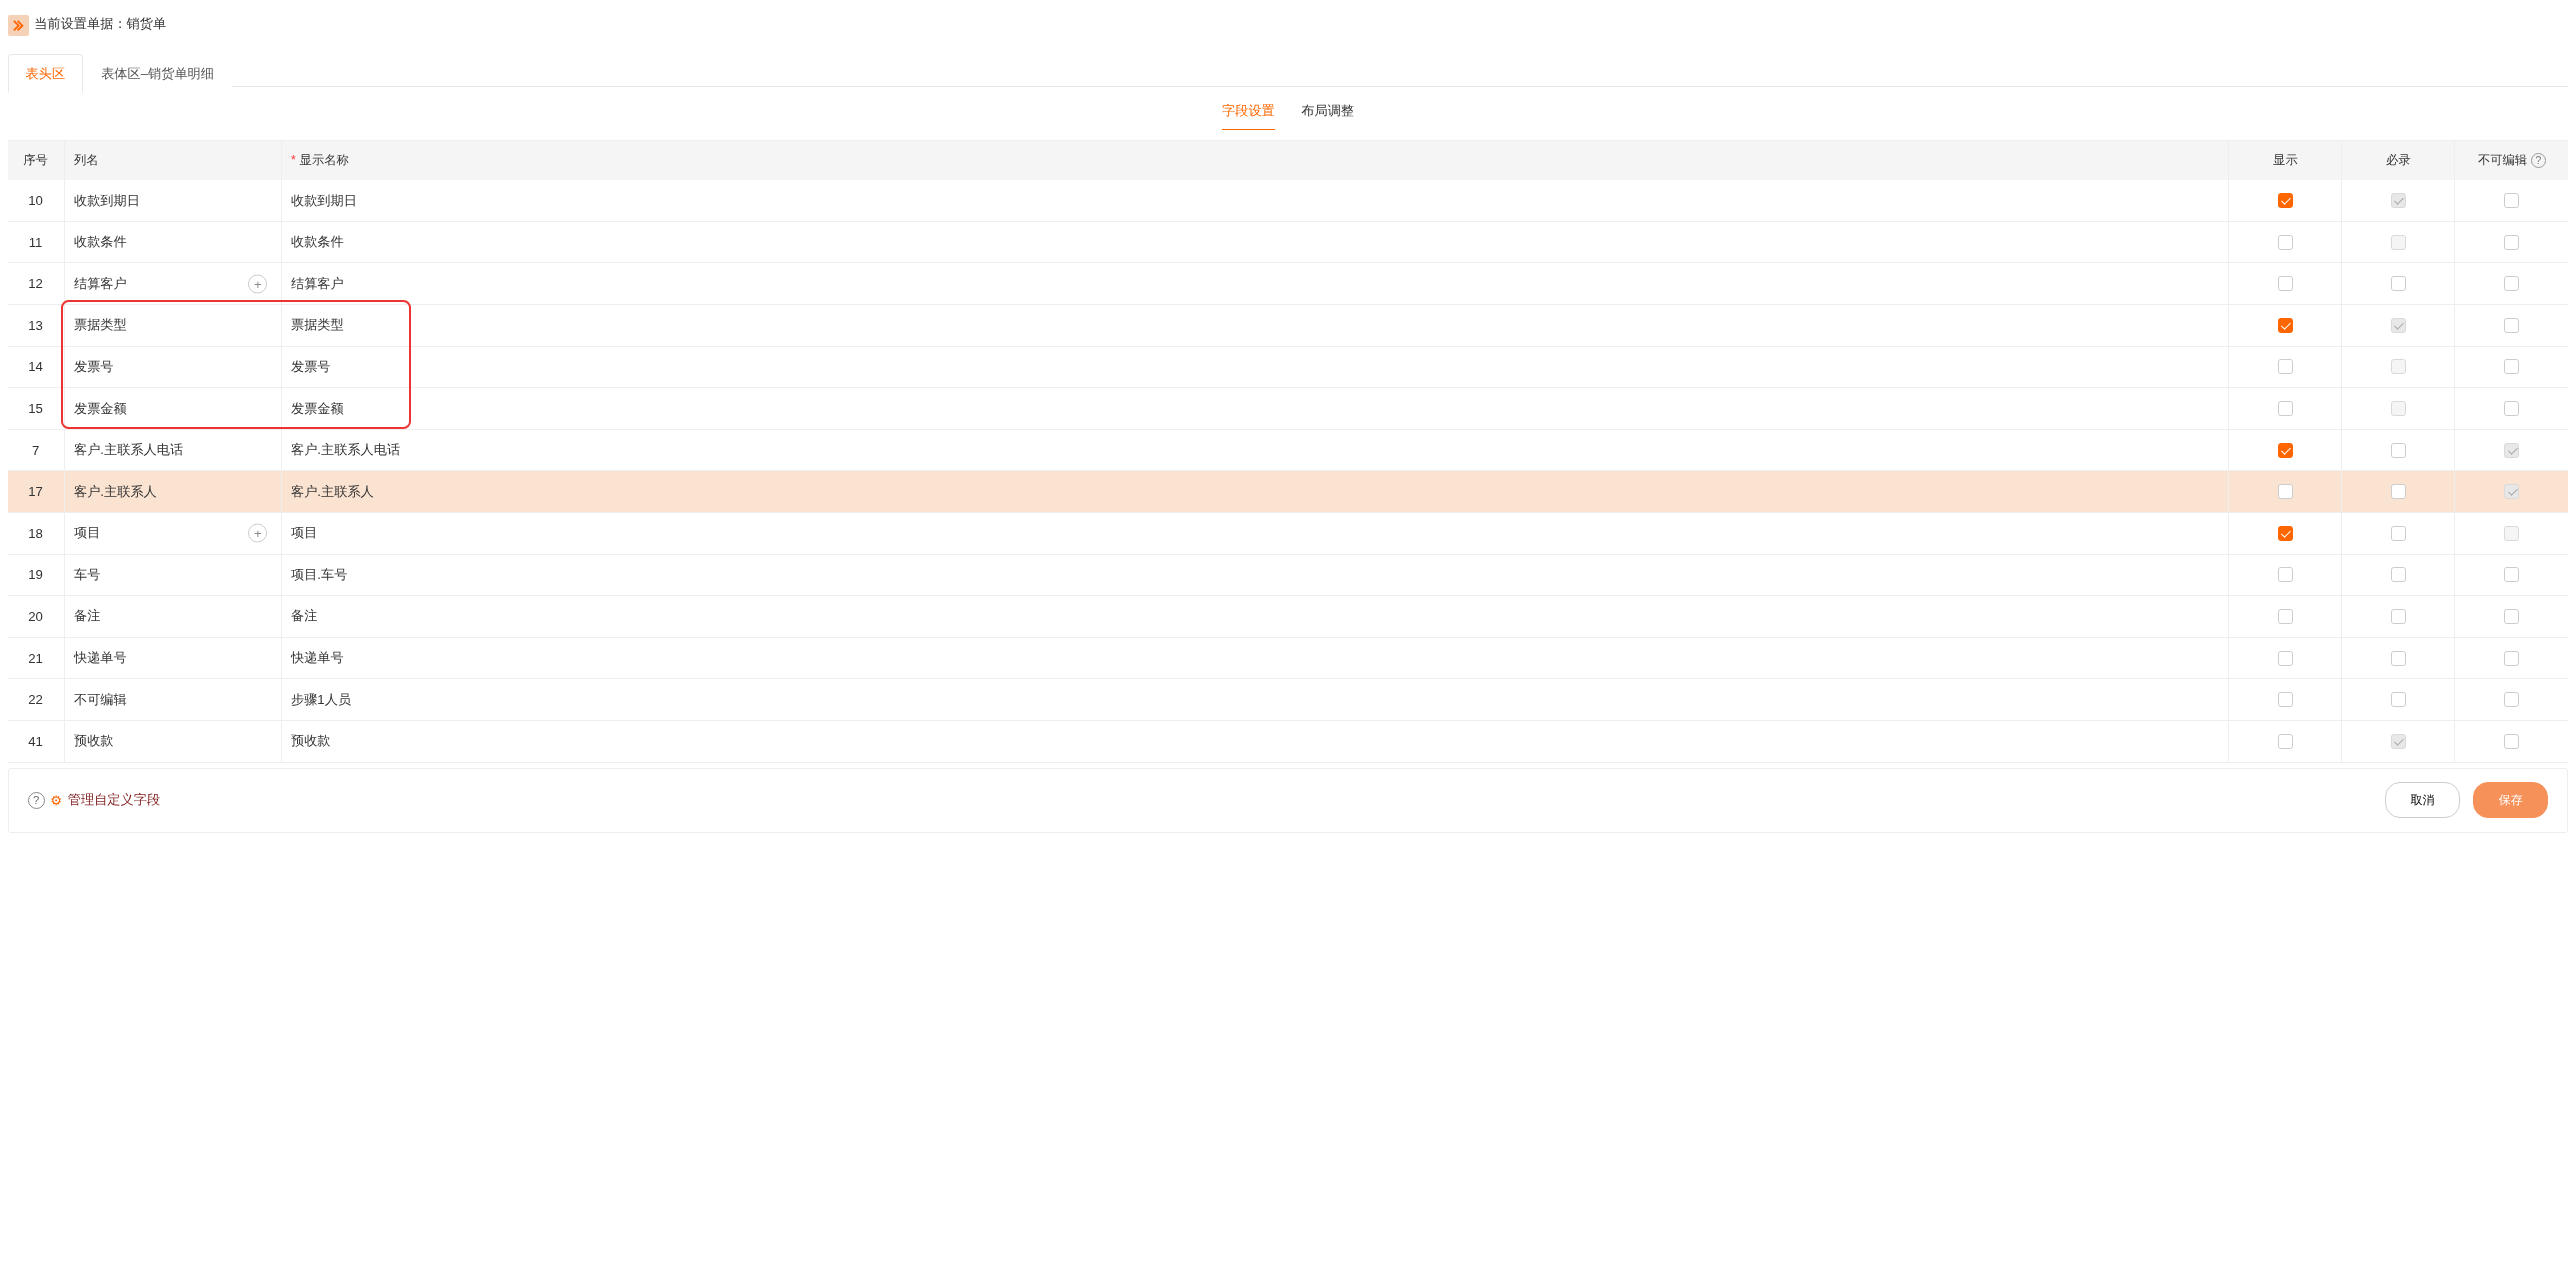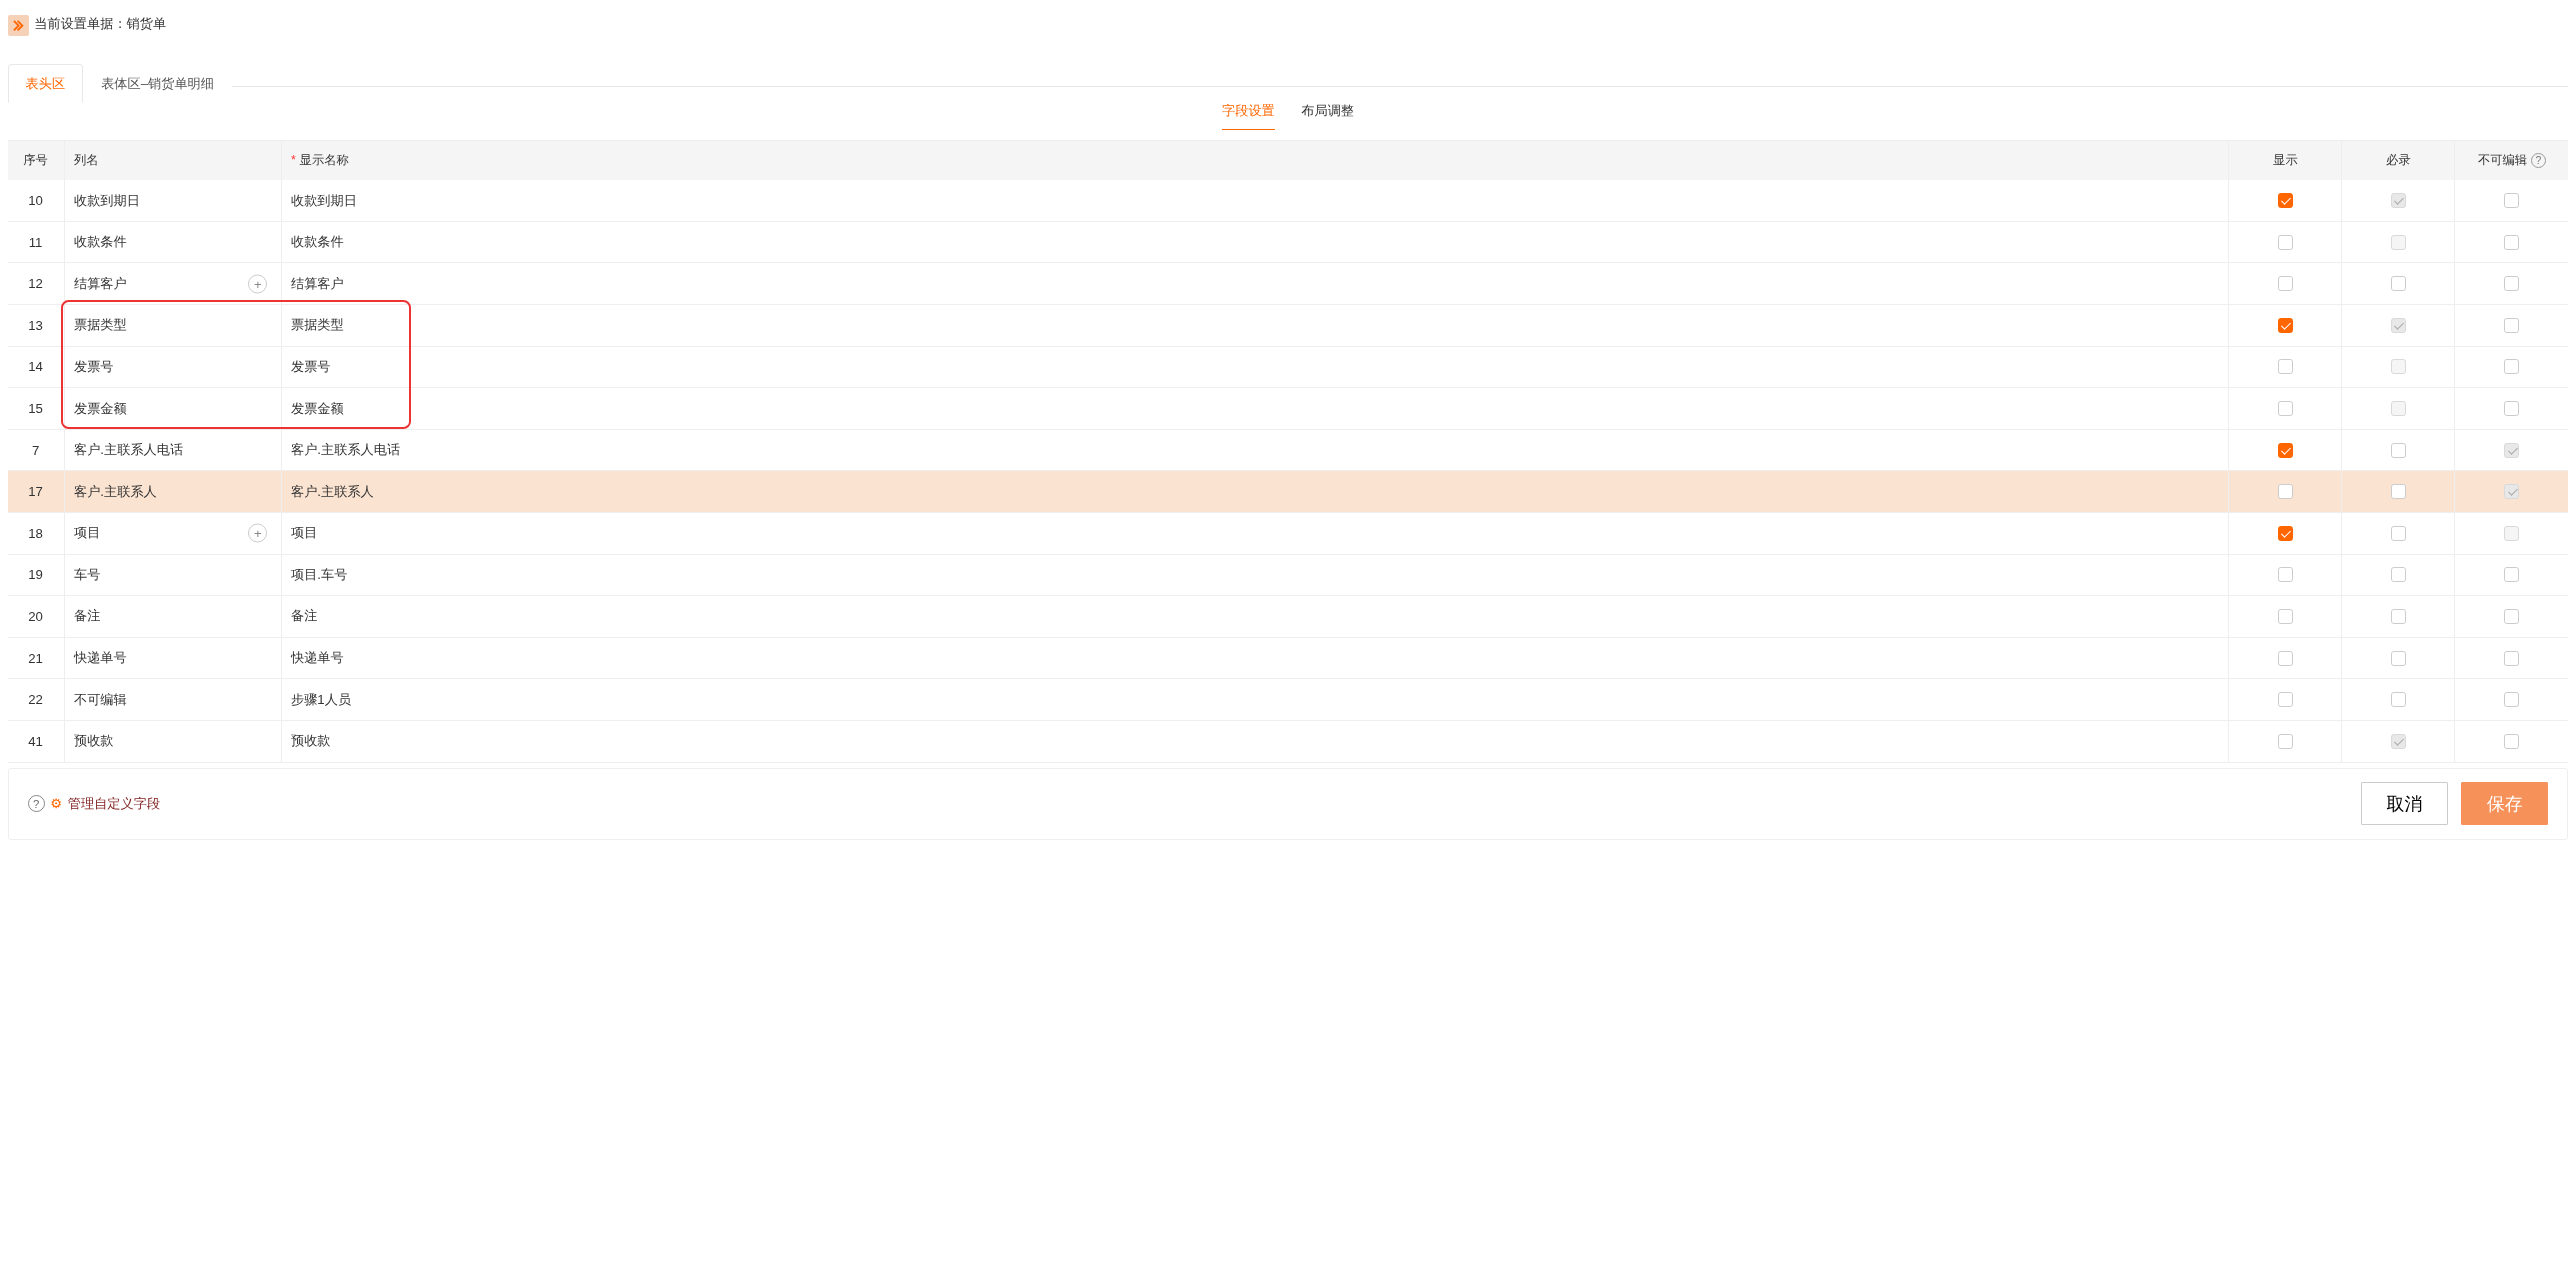--- a/index.html
+++ b/index.html
@@ -5,21 +5,21 @@
 * { box-sizing: border-box; margin: 0; padding: 0; }
 body { font-family: -apple-system, "PingFang SC", "Microsoft YaHei", sans-serif; font-size: 13.2px; color: #333; background: #fff; }
 
 .page { padding: 7.6px; }
 
 .header-bar { display: flex; align-items: flex-start; padding: 7.6px 0 11.3px 0; font-family: Liberation Serif, serif; }
 .expand-icon { width: 21px; height: 21px; display: inline-flex; align-items: center; justify-content: center; margin-right: 5.7px; color: #f60; background:#f5d1b8; border-radius:1.9px;}
 .doc-label { font-size: 13.2px; color: #333; }
 
 .tabs-row { display: flex; align-items: center; border-bottom: 0.9px solid #e8e8e8; }
-.tab { padding: 9.4px 17px; cursor: pointer; border: 0.9px solid transparent; border-bottom: none; position: relative; top: 17px; background: #fff; color: #555; }
+.tab { padding: 9.4px 17px; cursor: pointer; border: 0.9px solid transparent; border-bottom: none; position: relative; top: 7px; background: #fff; color: #555; }
 .tab.active { border-color: #e8e8e8; color: #f60; border-bottom: 0.9px solid #fff; border-radius: 3.8px 3.8px 0 0; }
 
 .subtabs-row { display: flex; justify-content: center; gap: 26.5px; margin-top: 15px; }
 .subtab { padding-bottom: 9px; cursor: pointer; color: #333; border-bottom: 1.9px solid transparent; }
 .subtab.active { color: #f60; border-bottom-color: #f60; }
 
 .table-wrap { margin-top: 9.4px; border-top: 0.9px solid #eee; position: relative; }
 
 .thead { display: flex; background: #f5f5f5; font-weight: 500; font-size: 12.3px; color: #333; }
 .th, .td { padding: 11.3px 9.4px; border-right: 0.9px solid #eee; display: flex; align-items: center; }
@@ -49,21 +49,21 @@
 .cbox.disabled.checked::after { border-color: #aaa; }
 
 .red-box { position: absolute; border: 2.8px solid #e33; border-radius: 7.6px; pointer-events: none; }
 
 .footer { display: flex; align-items: center; justify-content: space-between; padding: 13.2px 19px; border: 0.9px solid #eee; border-radius: 2.8px; margin-top: 5.7px; }
 .footer-left { display: flex; align-items: center; gap: 5.7px; }
 .q-icon { width: 17px; height: 17px; border: 1.4px solid #888; border-radius: 50%; display: inline-flex; align-items: center; justify-content: center; font-size: 11.3px; color: #666; }
 .gear-icon { color: #f60; font-size: 13.2px;}
 .custom-link { color: #7f1d1d; }
 .footer-right { display: flex; gap: 13.2px; }
-.btn { padding: 8.5px 24.6px; border-radius: 1px; font-size: 18px; cursor: pointer; border: 0.9px solid #ccc; background: #fff; }
+.btn { padding: 8.5px 24.6px; border-radius: 15px; font-size: 12px; cursor: pointer; border: 0.9px solid #ccc; background: #fff; }
 .btn.primary { background: #f6915a; border-color: #f6915a; color: #fff; }
 </style>
 </head>
 <body>
 
 <div class="page">
 
   <div class="header-bar">
     <span class="expand-icon">
       <svg width="11.3" height="11.3" viewBox="0 0 12 12">

